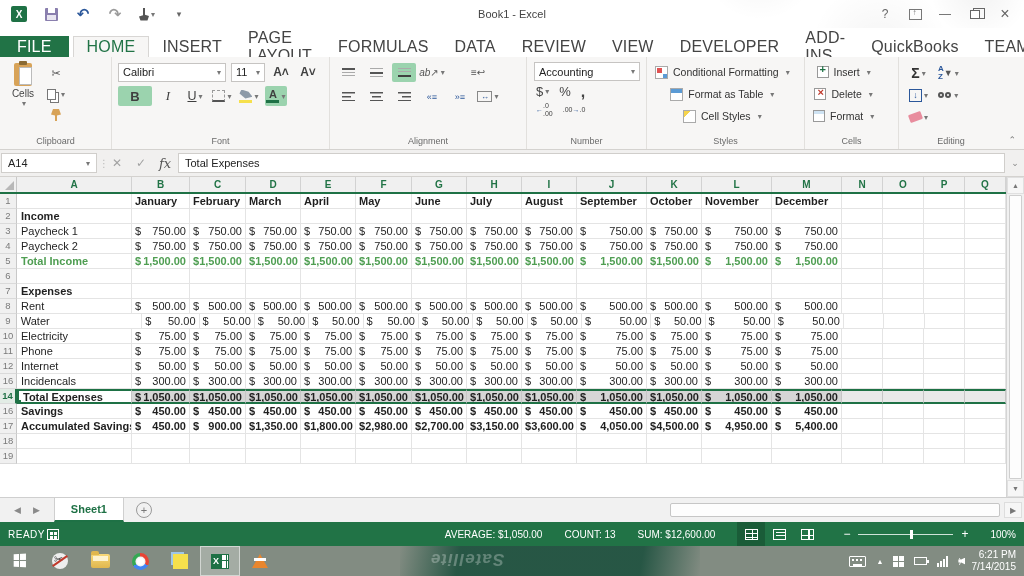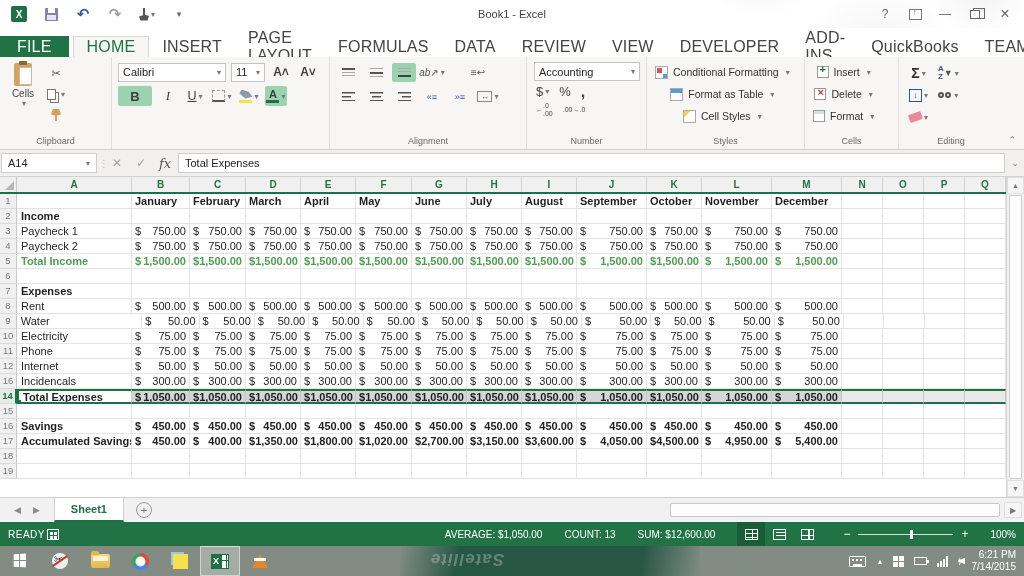--- a/index.html
+++ b/index.html
@@ -356,20 +356,21 @@
             <span class="rbtn fbtn on">
               <span class="stack">
                   <span class="fc-a">A</span>
                   <span class="bar" style="background:#1e7145;margin-top:0;"></span>
                 </span>
               <span class="car">▾</span>
               </span>
           </div>
         </div>
       </div>
+      <div class="rgroup-label">Font</div>
     </div>
 
     <div class="rgroup" style="width:197px;">
       <div class="rgroup-body">
         <div class="agrid">
           <div class="arow">
             <span class="rbtn abtn">
                 <span class="al top"></span>
               </span>
             <span class="rbtn abtn">
@@ -1184,40 +1185,20 @@
             <div class="cell bold money" style="width: 70px;">
               <span>$</span>
               <span class="amt">1,050.00</span>
             </div>
             <div class="cell nq bold" style="width: 41px;"></div>
             <div class="cell nq bold" style="width: 41px;"></div>
             <div class="cell nq bold" style="width: 41px;"></div>
             <div class="cell nq bold" style="width: 41px;"></div>
           </div>
           <div class="row">
-            <div class="rowh">15</div>
-            <div class="cell label" style="width: 115px;"></div>
-            <div class="cell" style="width: 58px;"></div>
-            <div class="cell" style="width: 56px;"></div>
-            <div class="cell" style="width: 55px;"></div>
-            <div class="cell" style="width: 55px;"></div>
-            <div class="cell" style="width: 56px;"></div>
-            <div class="cell" style="width: 55px;"></div>
-            <div class="cell" style="width: 55px;"></div>
-            <div class="cell" style="width: 55px;"></div>
-            <div class="cell" style="width: 70px;"></div>
-            <div class="cell" style="width: 55px;"></div>
-            <div class="cell" style="width: 70px;"></div>
-            <div class="cell" style="width: 70px;"></div>
-            <div class="cell nq" style="width: 41px;"></div>
-            <div class="cell nq" style="width: 41px;"></div>
-            <div class="cell nq" style="width: 41px;"></div>
-            <div class="cell nq" style="width: 41px;"></div>
-          </div>
-          <div class="row">
             <div class="rowh">16</div>
             <div class="cell label bold" style="width: 115px;">Savings</div>
             <div class="cell bold money" style="width: 58px;">
               <span>$</span>
               <span class="amt">450.00</span>
             </div>
             <div class="cell bold money" style="width: 56px;">
               <span>$</span>
               <span class="amt">450.00</span>
             </div>
@@ -1268,33 +1249,33 @@
           </div>
           <div class="row">
             <div class="rowh">17</div>
             <div class="cell label bold" style="width: 115px;">Accumulated Savings</div>
             <div class="cell bold money" style="width: 58px;">
               <span>$</span>
               <span class="amt">450.00</span>
             </div>
             <div class="cell bold money" style="width: 56px;">
               <span>$</span>
-              <span class="amt">400.00</span>
+              <span class="amt">900.00</span>
             </div>
             <div class="cell bold money" style="width: 55px;">
               <span>$</span>
               <span class="amt">1,350.00</span>
             </div>
             <div class="cell bold money" style="width: 55px;">
               <span>$</span>
               <span class="amt">1,800.00</span>
             </div>
             <div class="cell bold money" style="width: 56px;">
               <span>$</span>
-              <span class="amt">1,020.00</span>
+              <span class="amt">2,980.00</span>
             </div>
             <div class="cell bold money" style="width: 55px;">
               <span>$</span>
               <span class="amt">2,700.00</span>
             </div>
             <div class="cell bold money" style="width: 55px;">
               <span>$</span>
               <span class="amt">3,150.00</span>
             </div>
             <div class="cell bold money" style="width: 55px;">

